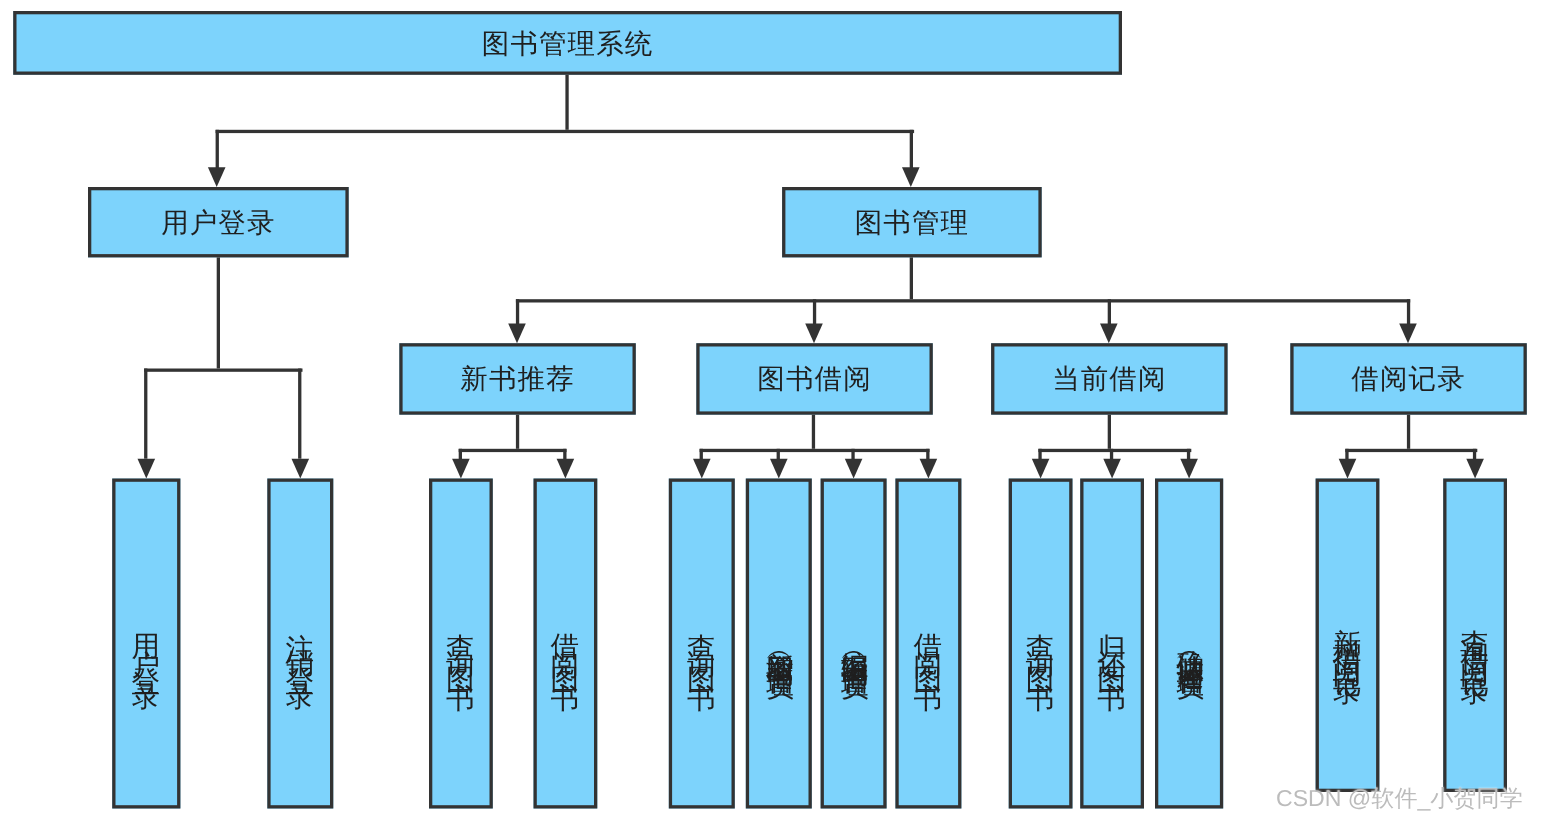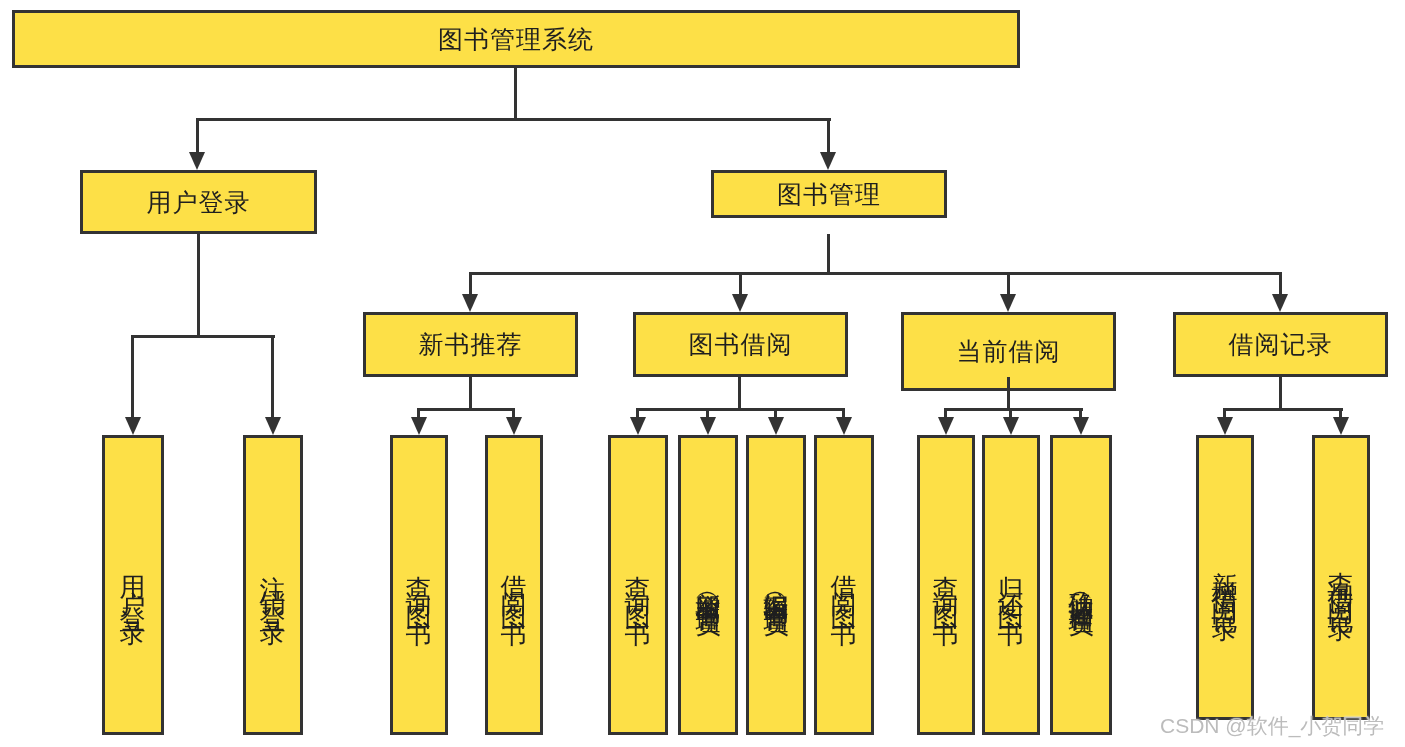--- a/index.html
+++ b/index.html
@@ -1,21 +1,21 @@
 <!DOCTYPE html>
 <html><head>
 <meta charset="utf-8">
 <style>
   html,body{margin:0;padding:0;background:#ffffff;}
   #stage{
     position:relative;width:1405px;height:747px;background:#ffffff;
     overflow:hidden;font-family:"Liberation Sans","DejaVu Sans",sans-serif;
   }
   .box{
-    position:absolute;box-sizing:border-box;border:3px solid #333333;background:#fde047;
+    position:absolute;box-sizing:border-box;border:3px solid #333333;background:#7dd3fc;
     display:flex;align-items:center;justify-content:center;
   }
   .label{font-size:25px;color:#1f1f1f;letter-spacing:1px;white-space:nowrap;}
   .leaf span{
     writing-mode:vertical-rl;text-orientation:mixed;
     font-size:26px;color:#1f1f1f;line-height:1;
   }
   .ls-wide span{letter-spacing:15px;}
   .ls-mid span{letter-spacing:9px;}
   .ls-tight span{letter-spacing:3px;font-size:25px;}
@@ -44,21 +44,21 @@
   <div class="vl" style="left:514px;top:68px;height:50px;"></div>
   <div class="hl" style="left:196px;top:118px;width:635px;"></div>
   <div class="vl" style="left:196px;top:118px;height:36px;"></div>
   <div class="arrow" style="left:189px;top:152px;"></div>
   <div class="vl" style="left:827px;top:118px;height:36px;"></div>
   <div class="arrow" style="left:820px;top:152px;"></div>
 
   <div class="box" style="left:80px;top:170px;width:237px;height:64px;">
     <span class="label">用户登录</span>
   </div>
-  <div class="box" style="left:711px;top:170px;width:236px;height:48px;">
+  <div class="box" style="left:711px;top:170px;width:236px;height:64px;">
     <span class="label">图书管理</span>
   </div>
 
   <div class="vl" style="left:197px;top:234px;height:101px;"></div>
   <div class="hl" style="left:131px;top:335px;width:144px;"></div>
   <div class="vl" style="left:131px;top:335px;height:82px;"></div>
   <div class="arrow" style="left:125px;top:417px;"></div>
   <div class="vl" style="left:271px;top:335px;height:82px;"></div>
   <div class="arrow" style="left:265px;top:417px;"></div>
 
@@ -72,21 +72,21 @@
   <div class="arrow" style="left:1000px;top:294px;"></div>
   <div class="vl" style="left:1279px;top:272px;height:24px;"></div>
   <div class="arrow" style="left:1272px;top:294px;"></div>
 
   <div class="box" style="left:633px;top:312px;width:215px;height:65px;">
     <span class="label">图书借阅</span>
   </div>
   <div class="box" style="left:363px;top:312px;width:215px;height:65px;">
     <span class="label">新书推荐</span>
   </div>
-  <div class="box" style="left:901px;top:312px;width:215px;height:79px;">
+  <div class="box" style="left:901px;top:312px;width:215px;height:65px;">
     <span class="label">当前借阅</span>
   </div>
   <div class="box" style="left:1173px;top:312px;width:215px;height:65px;">
     <span class="label">借阅记录</span>
   </div>
 
   <div class="vl" style="left:469px;top:377px;height:31px;"></div>
   <div class="hl" style="left:417px;top:408px;width:98px;"></div>
   <div class="vl" style="left:417px;top:408px;height:14px;"></div>
   <div class="arrow" style="left:411px;top:417px;"></div>

